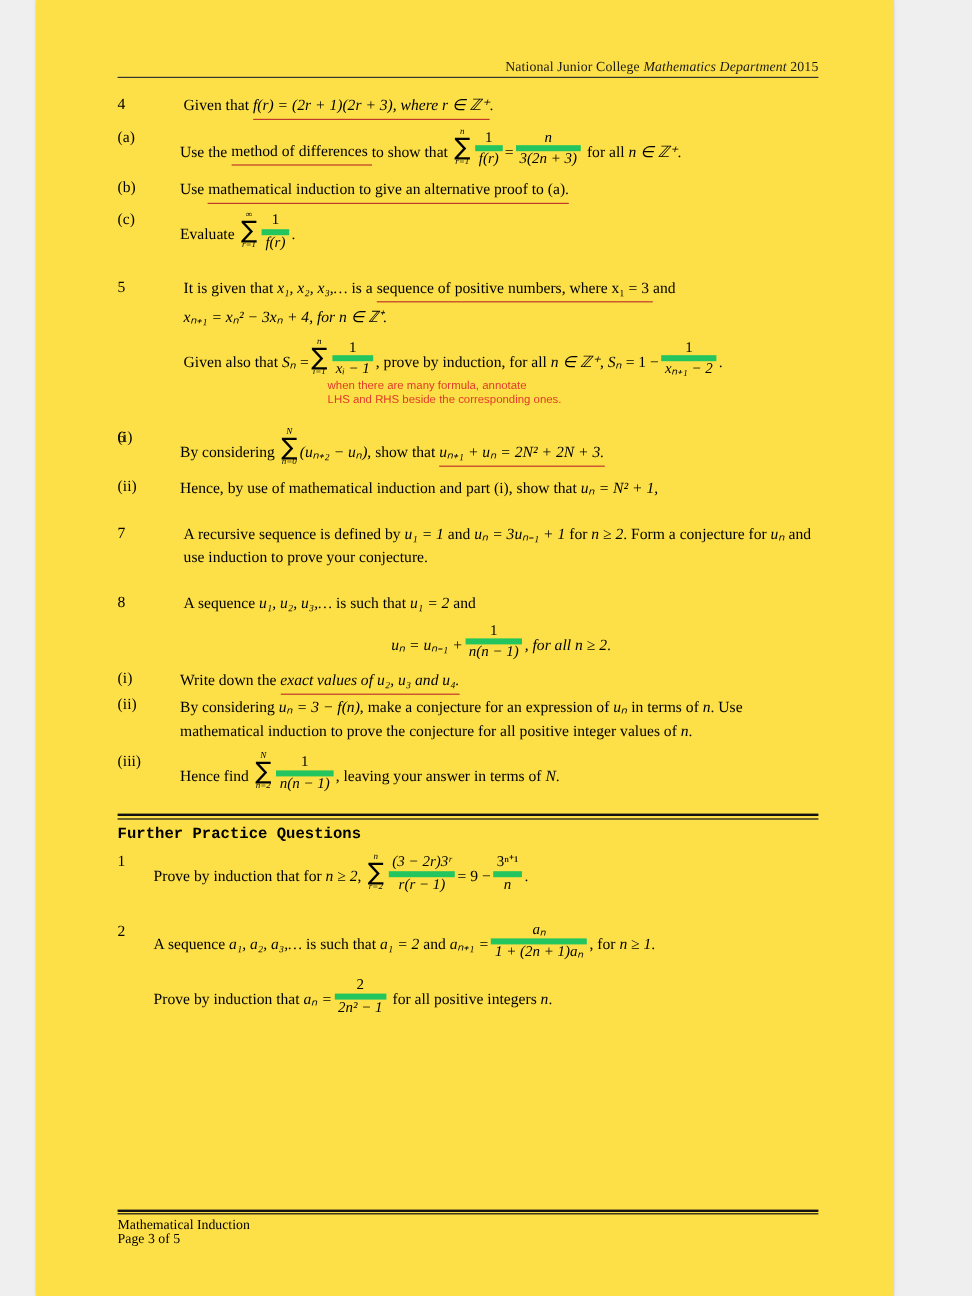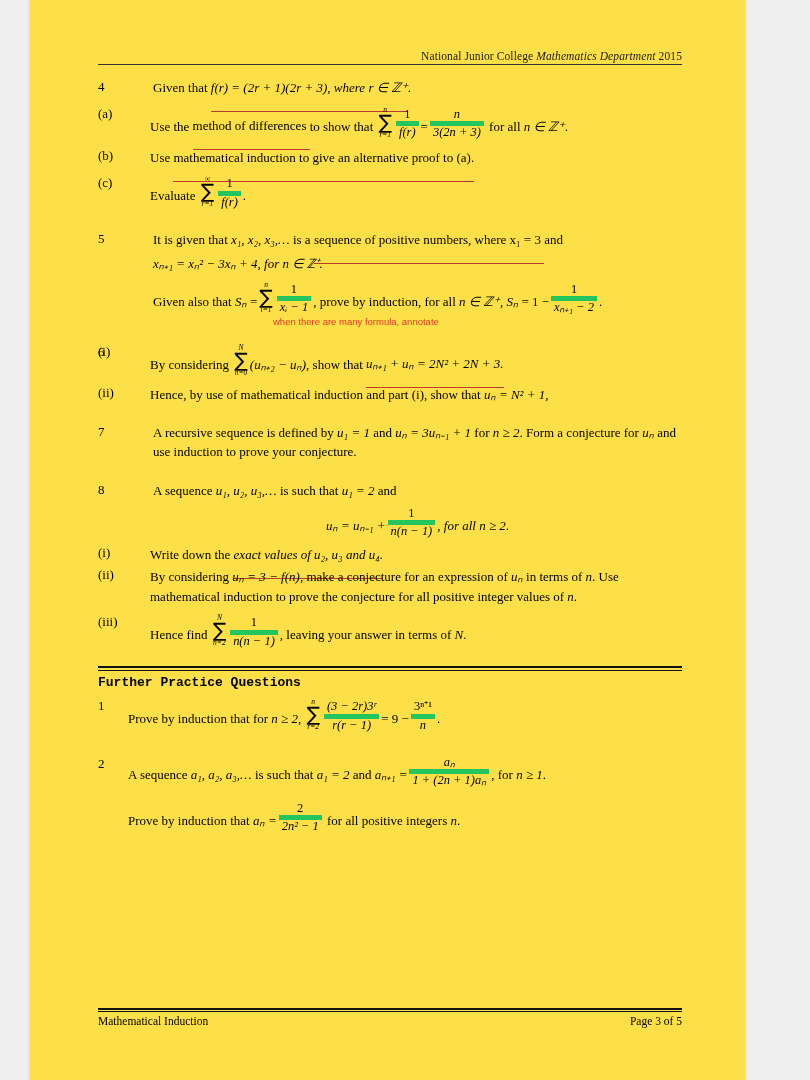--- a/index.html
+++ b/index.html
@@ -116,21 +116,21 @@
     font-size: 20px;
     font-style: normal;
     line-height: 0.86;
     font-family: "DejaVu Sans", sans-serif;
   }
   .dispeq { text-align: center; margin: 6px 0 2px 0; }
 
   
   .ul-red {
     border-bottom: 1.4px solid #c0392b;
-    padding-bottom: 16px;
+    padding-bottom: 4px;
   }
   .note-red {
     color: #e0392b;
     font-family: "Liberation Sans", sans-serif;
     font-weight: normal;
     font-size: 9.5px;
     line-height: 1.28;
     margin: 1px 0 0 120px;
   }
 
@@ -161,20 +161,21 @@
   .footer-rule {
     border-top: 2.2px solid #111;
     border-bottom: 1px solid #111;
     height: 1px;
   }
   .footer-row {
     display: flex;
     justify-content: space-between;
     font-size: 11.5px;
     padding-top: 3px;
+    flex-direction: column;
   }
 </style>
 </head>
 <body>
 
 <div class="page-shadow-wrap">
 <div class="page-inner">
 
   <div class="content">
 
@@ -217,20 +218,21 @@
       <div class="qbody">
         <div>
           <span>It is given that </span><span class="m">x₁, x₂, x₃,…</span><span> is a </span><span class="ul-red">sequence of positive numbers, where x₁ = 3 </span><span>and</span>
         </div>
         <div style="margin-top:5px;" class="m">xₙ₊₁ = xₙ² − 3xₙ + 4, for  n ∈ ℤ⁺.</div>
         <div style="margin-top:7px;">
           <span>Given also that </span><span class="m">Sₙ</span> <span>=</span><span class="sum"><span class="lim">n</span><span class="sig">∑</span><span class="lim">i=1</span></span><span class="frac"><span class="num">1</span><span class="den m">xᵢ − 1</span></span><span>, prove by induction, for all </span><span class="m">n ∈ ℤ⁺</span><span>, </span><span class="m">Sₙ</span> <span>= 1 −</span><span class="frac"><span class="num">1</span><span class="den m">xₙ₊₁ − 2</span></span><span>.</span>
         </div>
         <div class="note-red">
           <div>when there are many formula, annotate</div>
+          <div>LHS and RHS beside the corresponding ones.</div>
         </div>
       </div>
     </div>
 
     <div class="q" style="margin-top:16px;">
       <div class="qnum">6</div>
 
       <div class="part">
         <div class="plabel">(i)</div>
         <div class="ptext">

